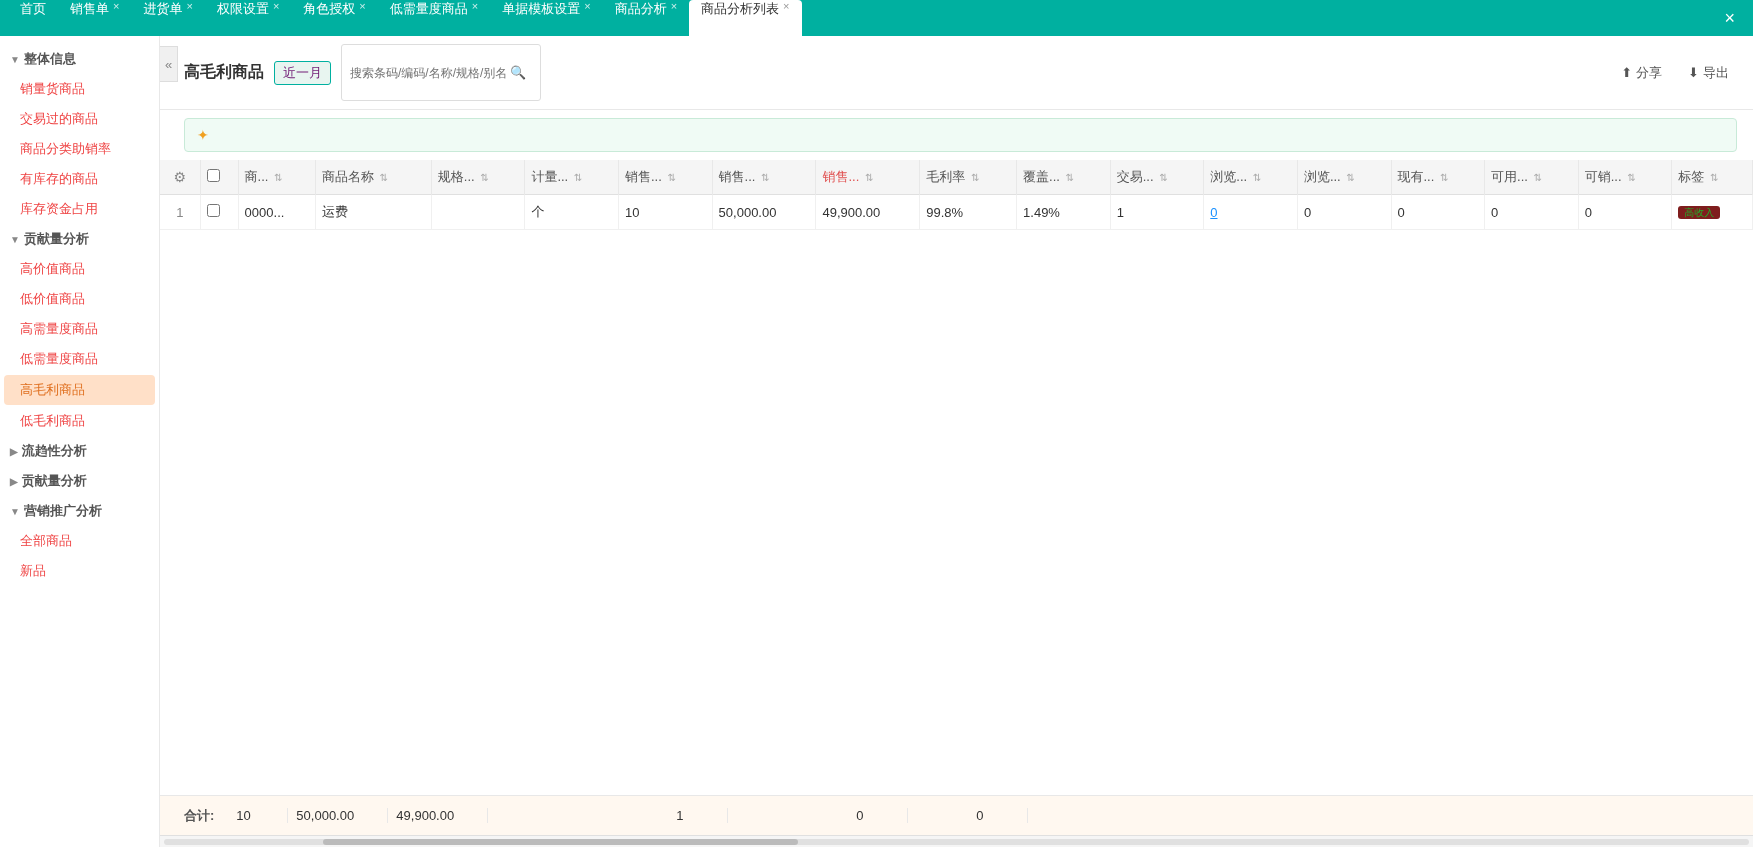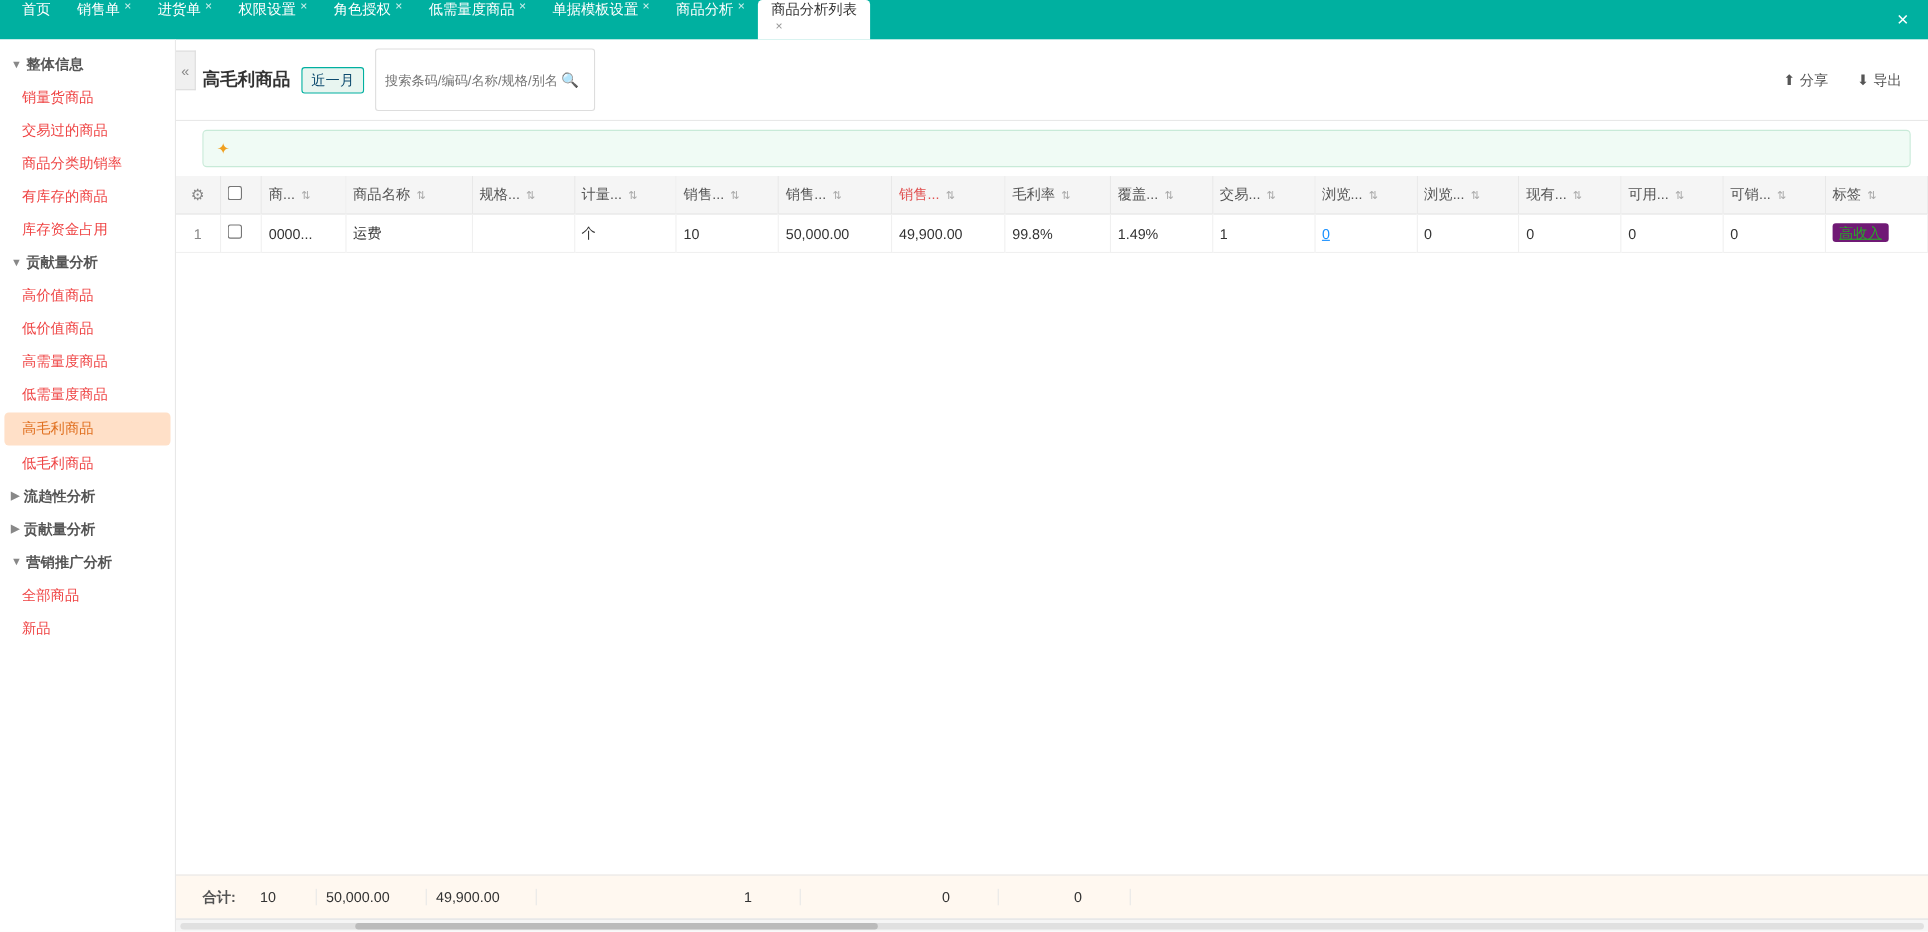--- a/index.html
+++ b/index.html
@@ -22,21 +22,20 @@
       align-items: flex-start;
       cursor: pointer;
       white-space: nowrap;
       font-size: 13px;
       color: #fff;
     }
     .top-nav .nav-item.active {
       background: #fff;
       color: #333;
       border-radius: 4px 4px 0 0;
-      flex-direction: column;
     }
     .top-nav .close-icon {
       margin-left: 4px;
       font-size: 11px;
       color: rgba(255,255,255,0.8);
       cursor: pointer;
     }
     .top-nav .nav-item.active .close-icon { color: #999; }
     .nav-spacer { flex: 1; }
     .top-nav .close-btn {
@@ -135,21 +134,21 @@
       border: 1px solid #ddd;
       border-radius: 3px;
       padding: 2px 8px;
       font-size: 12px;
       cursor: pointer;
       color: #555;
     }
     .time-filter-btn.active {
       background: #e8f5f0;
       border-color: #00b0a0;
-      color: #0c4a6e;
+      color: #701a75;
     }
     .search-box {
       display: flex;
       align-items: center;
       border: 1px solid #ddd;
       border-radius: 3px;
       padding: 20px 8px;
       background: #fff;
       flex: 0 0 200px;
     }
@@ -218,26 +217,25 @@
     thead th .sort-icon { font-size: 10px; color: #aaa; margin-left: 2px; }
     tbody tr { border-bottom: 1px solid #f0f0f0; }
     tbody td {
       padding: 8px 6px;
       color: #333;
       border-right: 1px solid #f0f0f0;
       white-space: nowrap;
     }
     tbody td:first-child { text-align: center; color: #888; }
     .tag-high-income {
-      background: #701a75;
+      background: #7f1d1d;
       color: #28a828;
       border-radius: 3px;
       padding: 1px 6px;
-      font-size: 13px;
-      text-decoration: underline;
+      font-size: 10px;
     }
 
     
     .footer-summary {
       background: #fff8f0;
       border-top: 1px solid #e8e8e8;
       display: flex;
       align-items: center;
       padding: 8px 16px 8px 24px;
       flex-shrink: 0;

